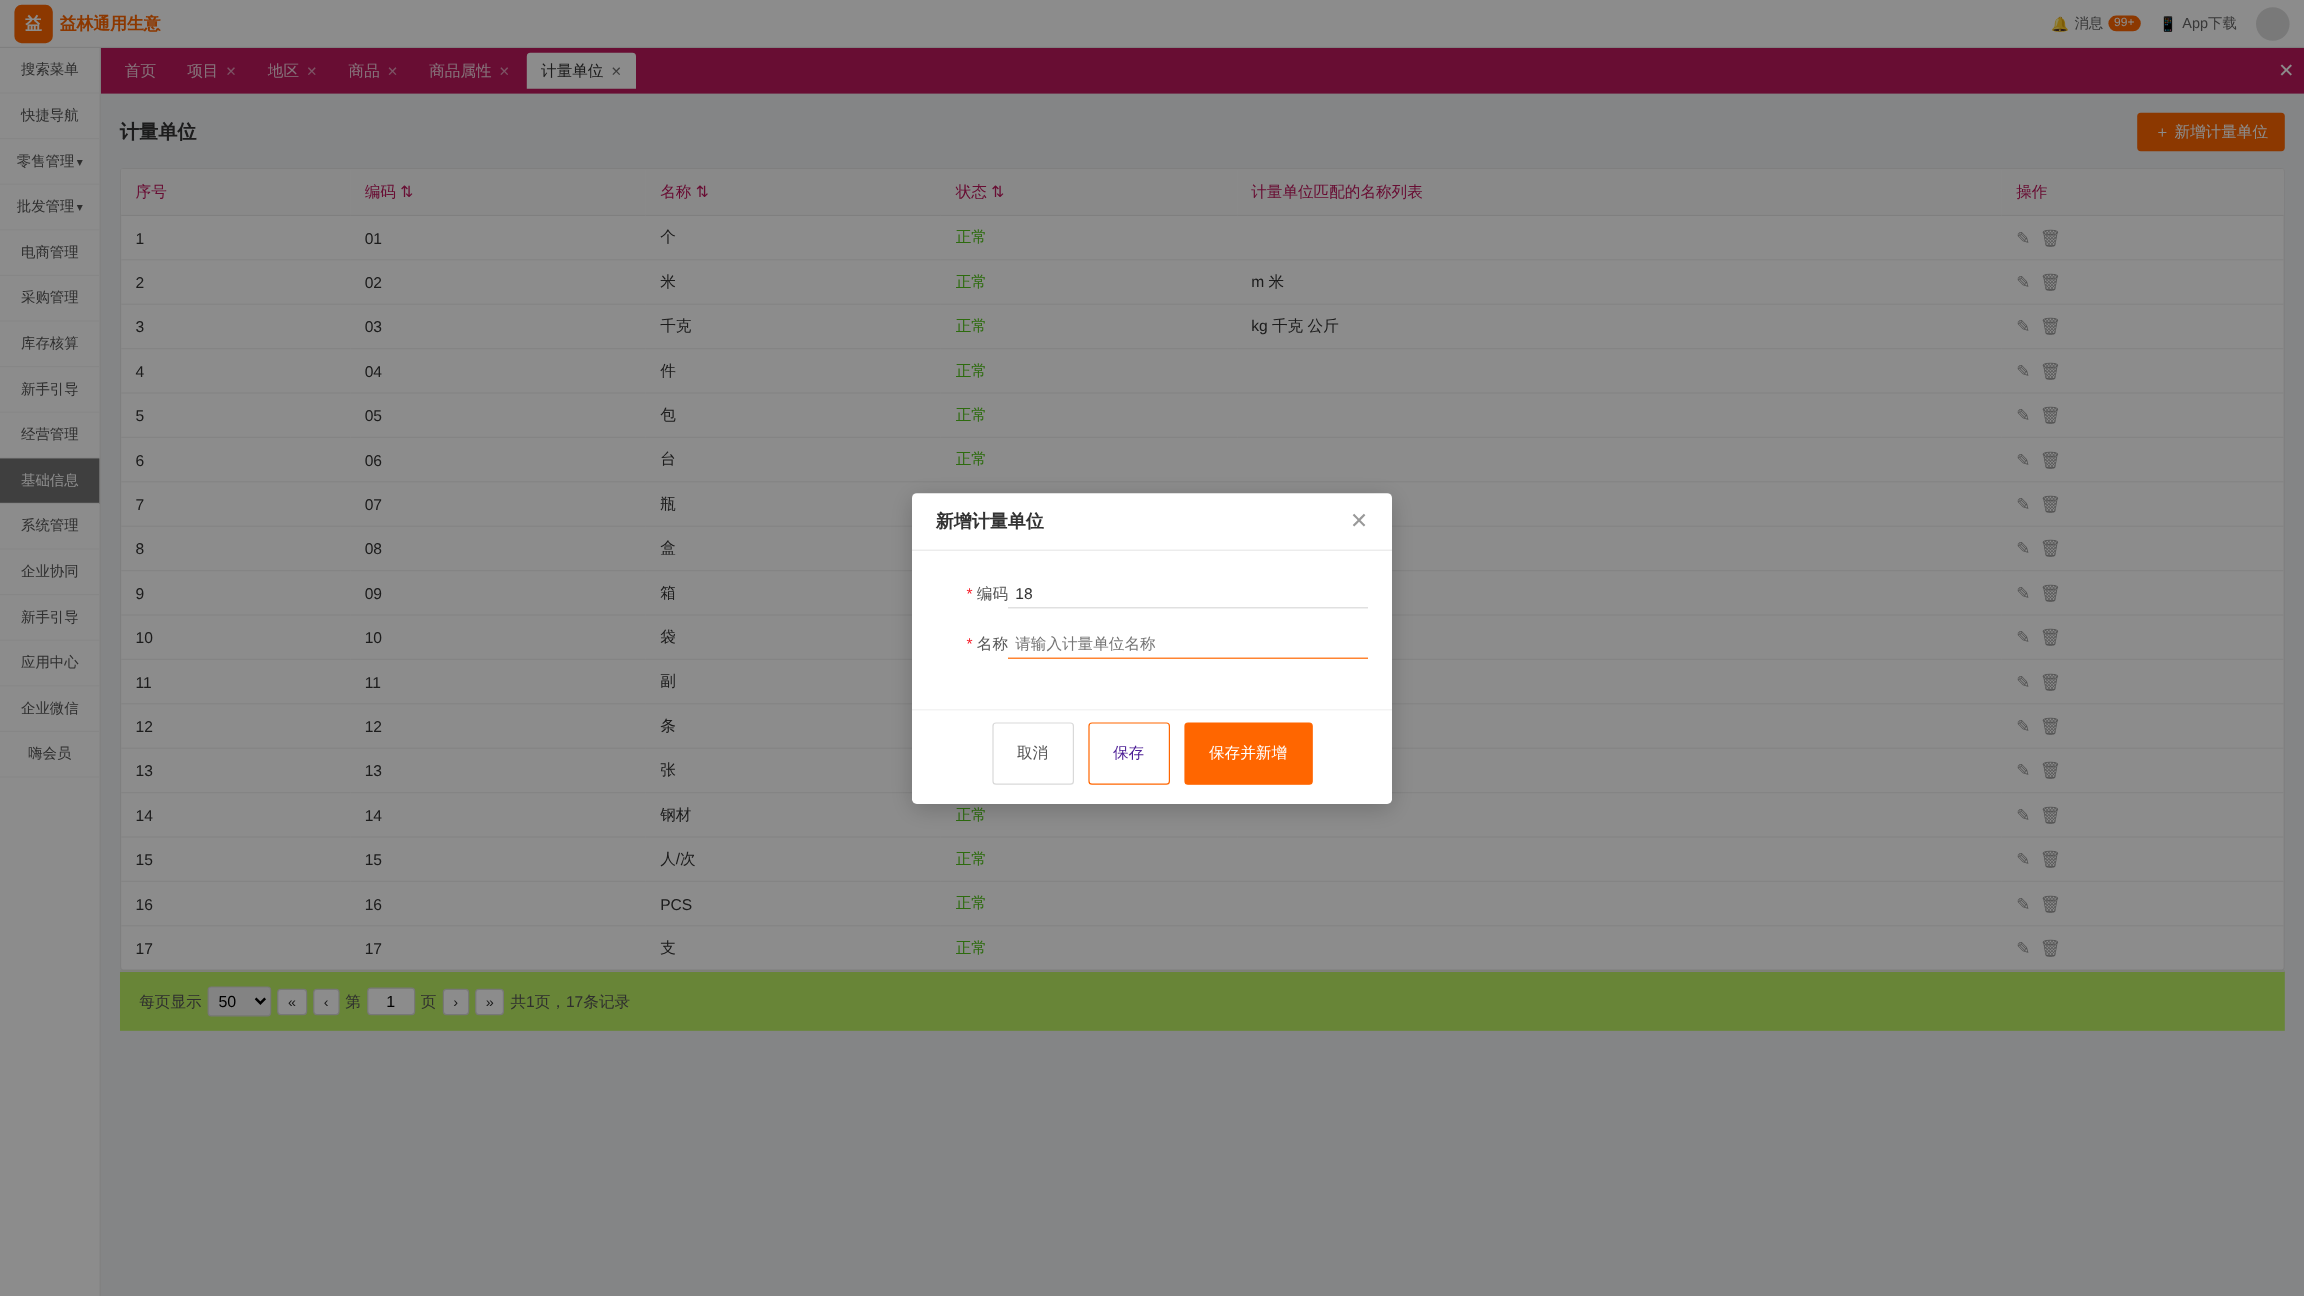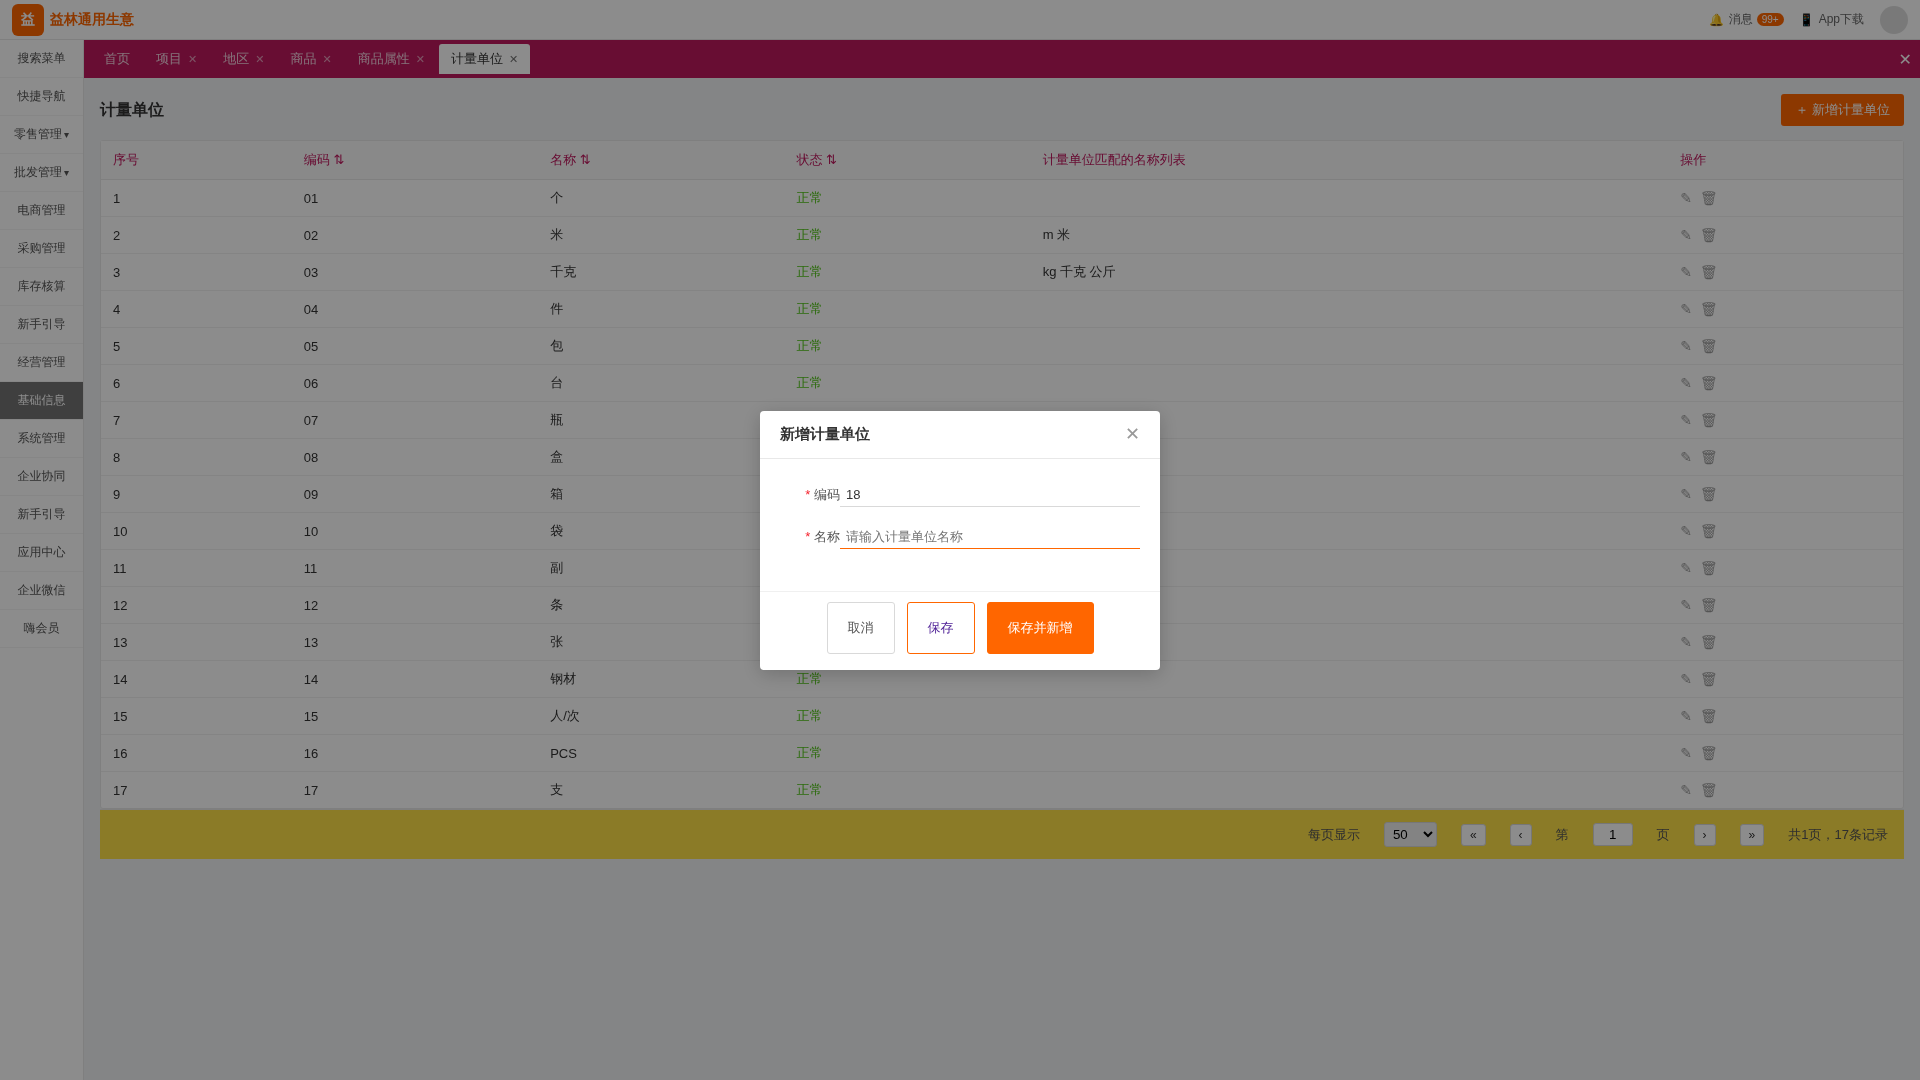--- a/index.html
+++ b/index.html
@@ -47,21 +47,21 @@
     table { width: 100%; border-collapse: collapse; }
     thead tr { background: #fafafa; }
     th { padding: 10px 12px; text-align: left; font-weight: 500; color: #be185d; border-bottom: 1px solid #e8e8e8; font-size: 13px; white-space: nowrap; }
     td { padding: 9px 12px; border-bottom: 1px solid #f0f0f0; font-size: 13px; color: #333; }
     tr:last-child td { border-bottom: none; }
     .status-normal { color: #52c41a; }
     .action-icons { display: flex; gap: 8px; }
     .action-icon { color: #999; cursor: pointer; font-size: 14px; }
 
     
-    .pagination { display: flex; align-items: center; justify-content: flex-end; padding: 12px 16px; gap: 24px; font-size: 13px; color: #555; background: #fde047; border-top: 1px solid #e8e8e8; }
+    .pagination { display: flex; align-items: center; padding: 12px 16px; gap: 5px; font-size: 13px; color: #555; background: #bef264; border-top: 1px solid #e8e8e8; }
     .pagination-btn { border: 1px solid #d9d9d9; background: #fff; padding: 3px 8px; cursor: pointer; border-radius: 3px; color: #333; font-size: 12px; }
     .pagination-input { width: 40px; border: 1px solid #d9d9d9; padding: 3px 6px; text-align: center; border-radius: 3px; }
     .page-size-select { border: 1px solid #d9d9d9; padding: 3px 4px; border-radius: 3px; }
 
     
     .overlay { position: fixed; top: 0; left: 0; right: 0; bottom: 0; background: rgba(0,0,0,0.45); z-index: 100; display: flex; align-items: center; justify-content: center; }
     .modal { background: #fff; border-radius: 4px; width: 400px; box-shadow: 0 4px 20px rgba(0,0,0,0.2); }
     .modal-header { padding: 14px 20px; border-bottom: 1px solid #e8e8e8; display: flex; align-items: center; justify-content: space-between; }
     .modal-title { font-size: 15px; font-weight: bold; color: #333; }
     .modal-close { cursor: pointer; color: #999; font-size: 18px; line-height: 1; }

